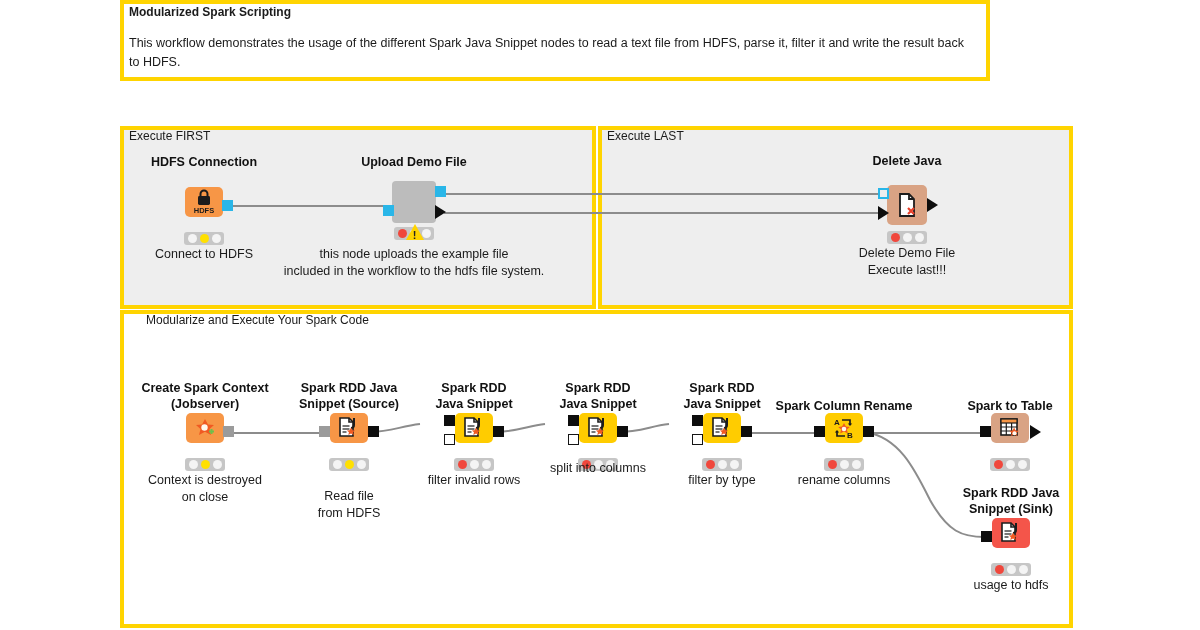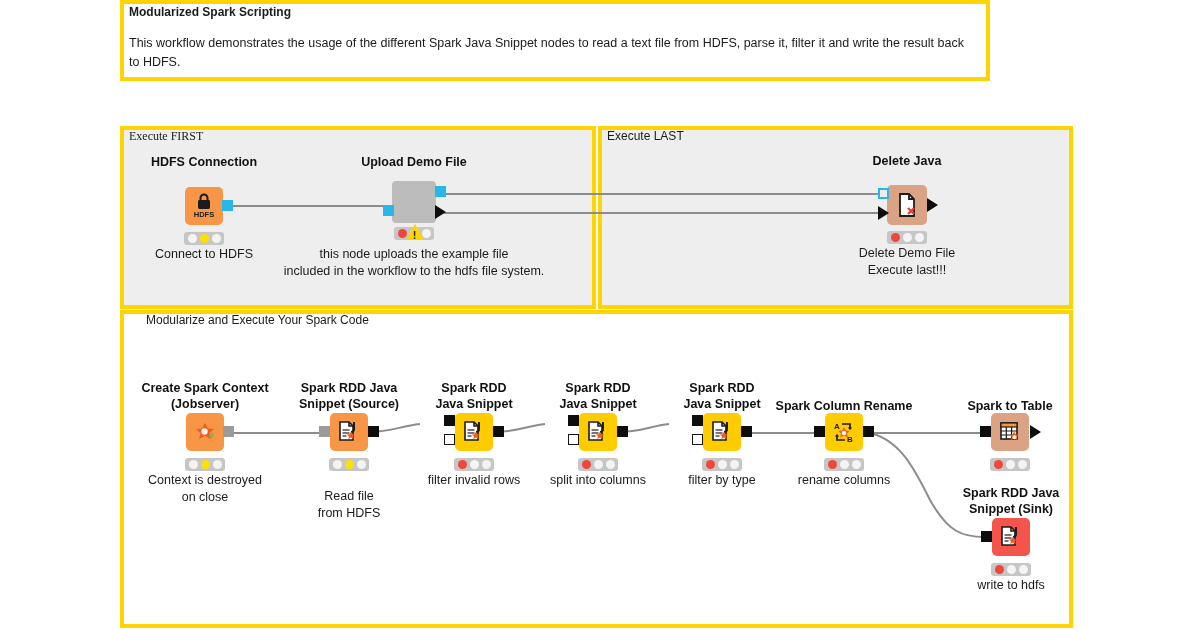--- a/index.html
+++ b/index.html
@@ -61,21 +61,21 @@
     color: #1b1b1b;
     text-align: center;
     white-space: pre;
     line-height: 17px;
     left: 50%;
     transform: translateX(-50%);
   }
   .node-box {
     position: absolute;
     width: 38px;
-    height: 38px;
+    height: 30px;
     border-radius: 5px;
     left: -19px;
     top: -19px;
     display: flex;
     align-items: center;
     justify-content: center;
   }
   .node-box.grey-missing {
     border-radius: 4px;
     background: #bcbcbc;
@@ -160,21 +160,21 @@
   }
 </style>
 </head>
 <body>
 
 <div class="annot white" style="left:120px; top:0px; width:870px; height:81px;"></div>
 <div class="annot-title bold" style="left:129px; top:5px; width:800px;">Modularized Spark Scripting</div>
 <div class="annot-body" style="left:129px; top:34px; width:845px;">This workflow demonstrates the usage of the different Spark Java Snippet nodes to read a text file from HDFS, parse it, filter it and write the result back to HDFS.</div>
 
 <div class="annot grey" style="left:120px; top:126px; width:476px; height:183px;"></div>
-<div class="annot-title" style="left:129px; top:129px;font-family:Liberation Serif, serif;">Execute FIRST</div>
+<div class="annot-title" style="left:129px; top:129px;">Execute FIRST</div>
 
 <div class="annot grey" style="left:598px; top:126px; width:475px; height:183px;"></div>
 <div class="annot-title" style="left:607px; top:129px;">Execute LAST</div>
 
 <div class="annot white" style="left:120px; top:310px; width:953px; height:318px;"></div>
 <div class="annot-title" style="left:146px; top:313px;">Modularize and Execute Your Spark Code</div>
 
 <div class="conn" style="left:228px; top:205px; width:160px;"></div>
 <div class="conn" style="left:444px; top:193px; width:440px;"></div>
 <div class="conn" style="left:444px; top:212px; width:440px;"></div>
@@ -325,21 +325,21 @@
     </svg>
   </div>
   <div class="port sq-black" style="left:-30px; top:-17px;"></div>
   <div class="port sq-white" style="left:-30px; top:2px;"></div>
   <div class="port sq-black" style="left:19px; top:-6px;"></div>
   <div class="status">
     <span class="bulb red"></span>
     <span class="bulb off"></span>
     <span class="bulb off"></span>
   </div>
-  <div class="node-annot" style="top:40px;">split into columns</div>
+  <div class="node-annot" style="top:28px;">split into columns</div>
 </div>
 
 <div class="node" style="left:722px; top:432px;">
   <div class="node-label" style="top:-52px;">Spark RDD
 Java Snippet</div>
   <div class="node-box" style="background:#FFCC00;">
     <svg width="26" height="26" viewBox="0 0 26 26">
       <path d="M4 3 h9 l4 4 v14 h-13 z" fill="#ffffff" stroke="#1c1c1c" stroke-width="1.6"></path>
       <path d="M13 3 v4 h4" fill="none" stroke="#1c1c1c" stroke-width="1.6"></path>
       <path d="M6.5 11 h7 M6.5 14 h7 M6.5 17 h4" stroke="#4a4a4a" stroke-width="1.3"></path>
@@ -413,14 +413,14 @@
       <path d="M18 3 v7 q0 3 -3 3" fill="none" stroke="#1c1c1c" stroke-width="2"></path>
       <path d="M20 16 l1.6 3 3.2 .3 -2.4 2.2 .8 3.2 -3.2 -1.7 -3.2 1.7 .8 -3.2 -2.4 -2.2 3.2 -.3 z" fill="#F05A22" transform="translate(-2,-1) scale(0.85)"></path>
     </svg>
   </div>
   <div class="port sq-black" style="left:-30px; top:-6px;"></div>
   <div class="status">
     <span class="bulb red"></span>
     <span class="bulb off"></span>
     <span class="bulb off"></span>
   </div>
-  <div class="node-annot" style="top:40px;">write to hdfs</div>
+  <div class="node-annot" style="top:40px;">usage to hdfs</div>
 </div>
 
 </body></html>

